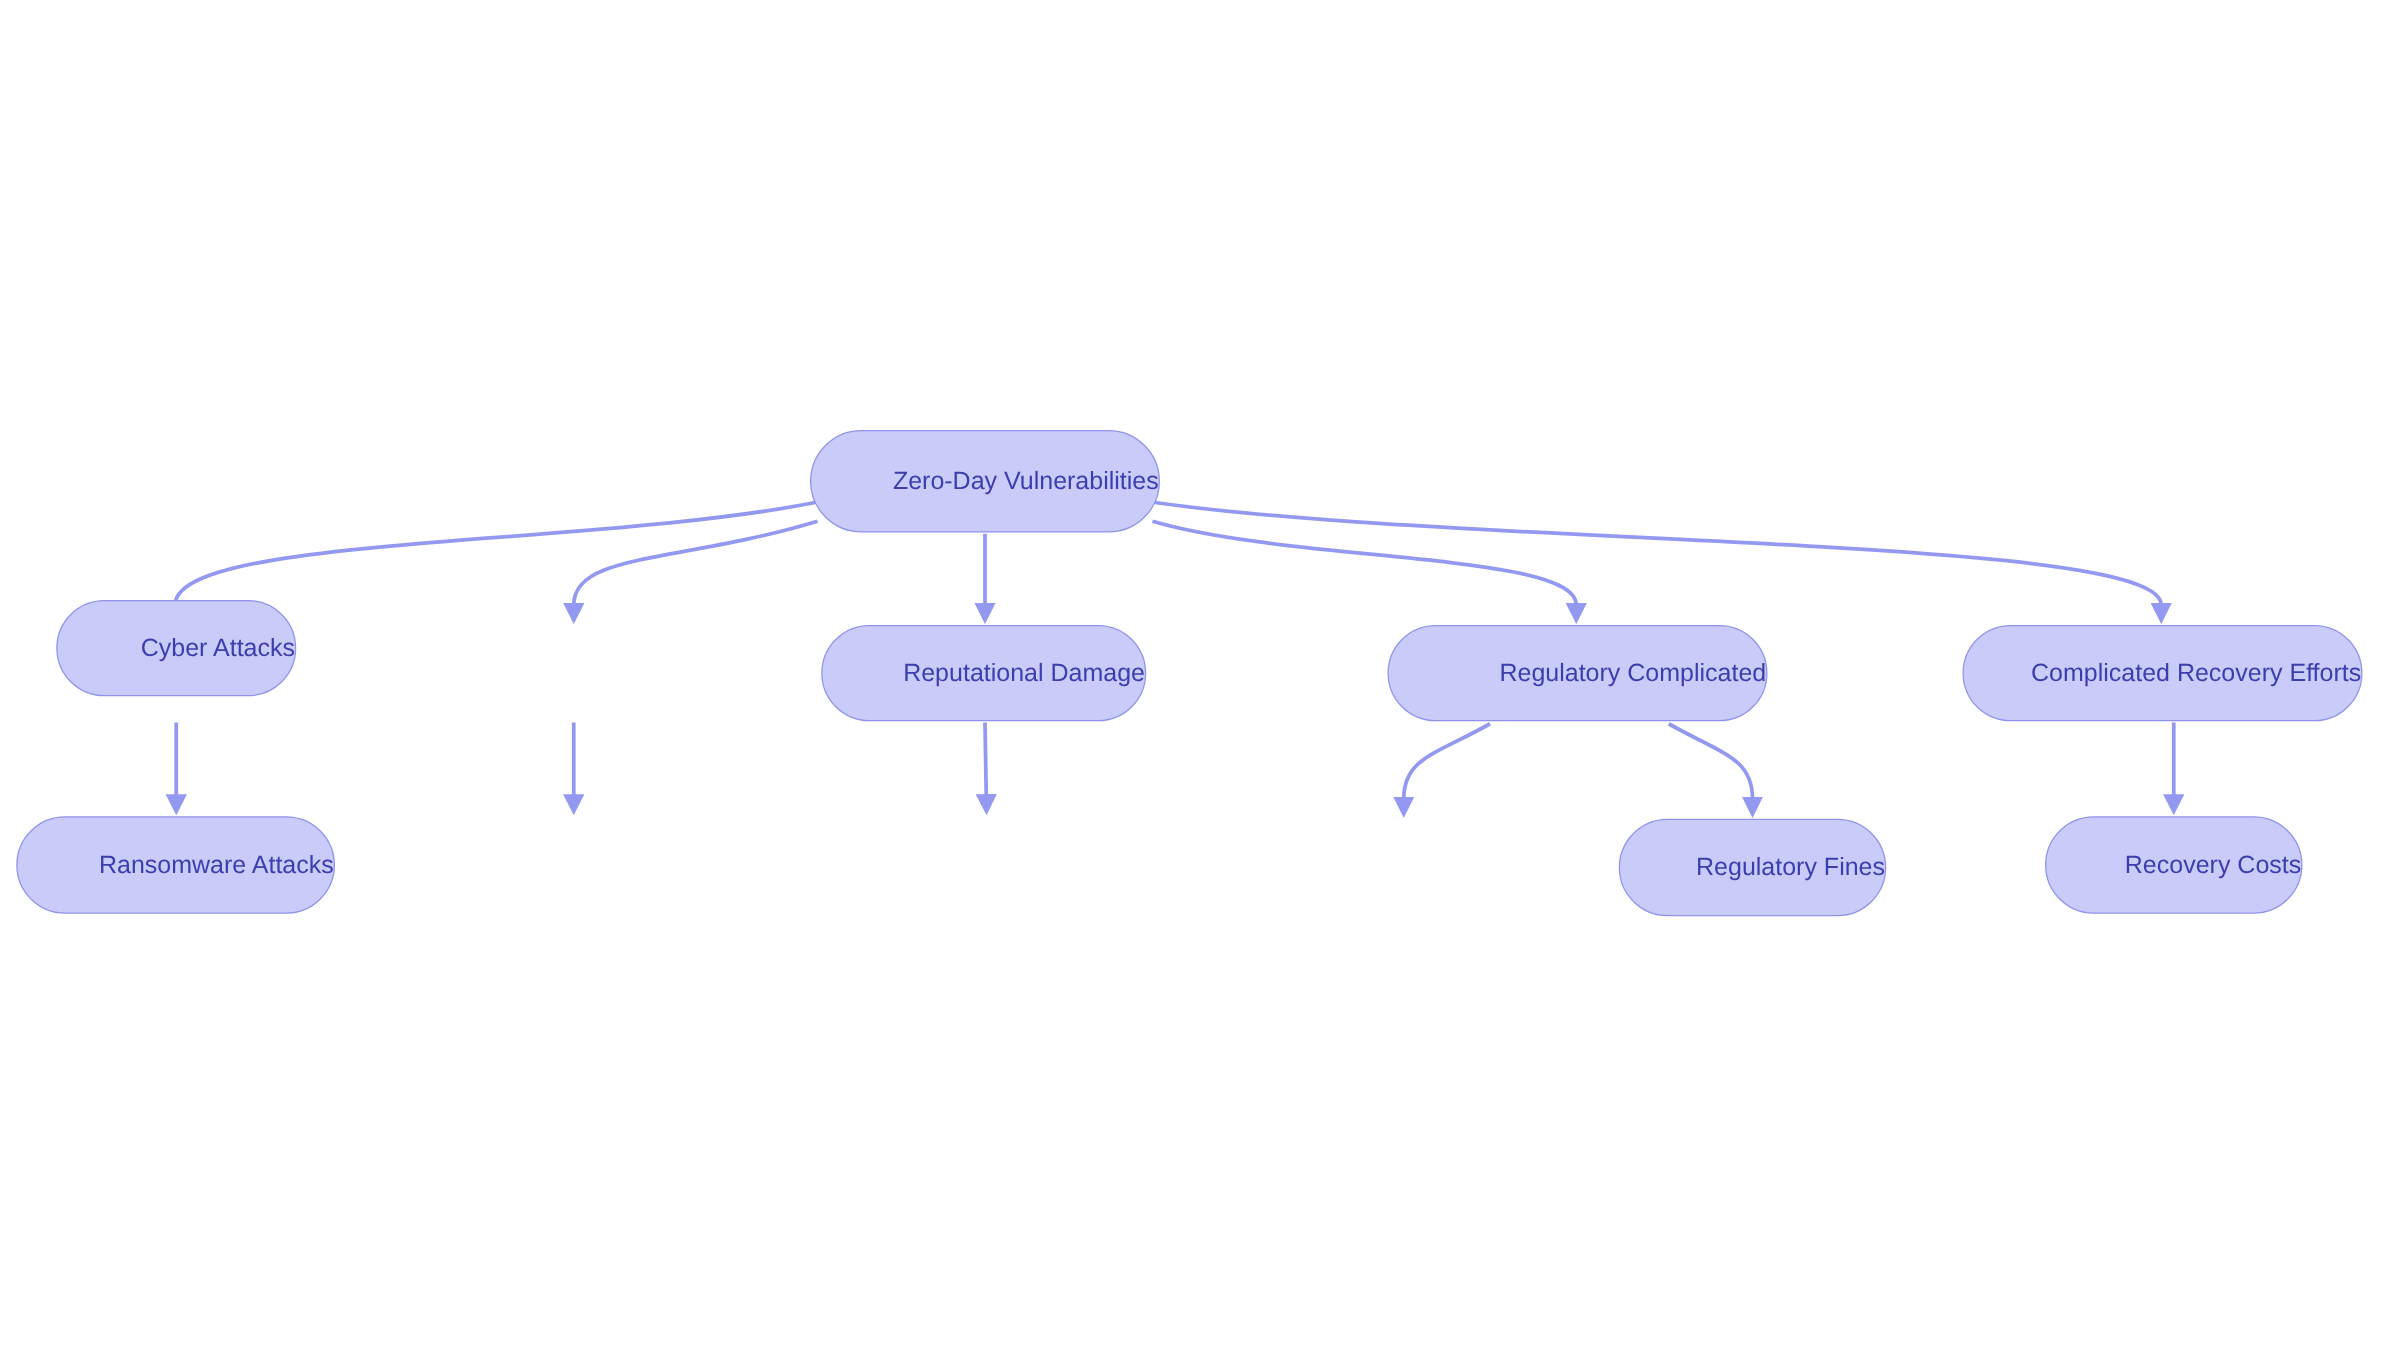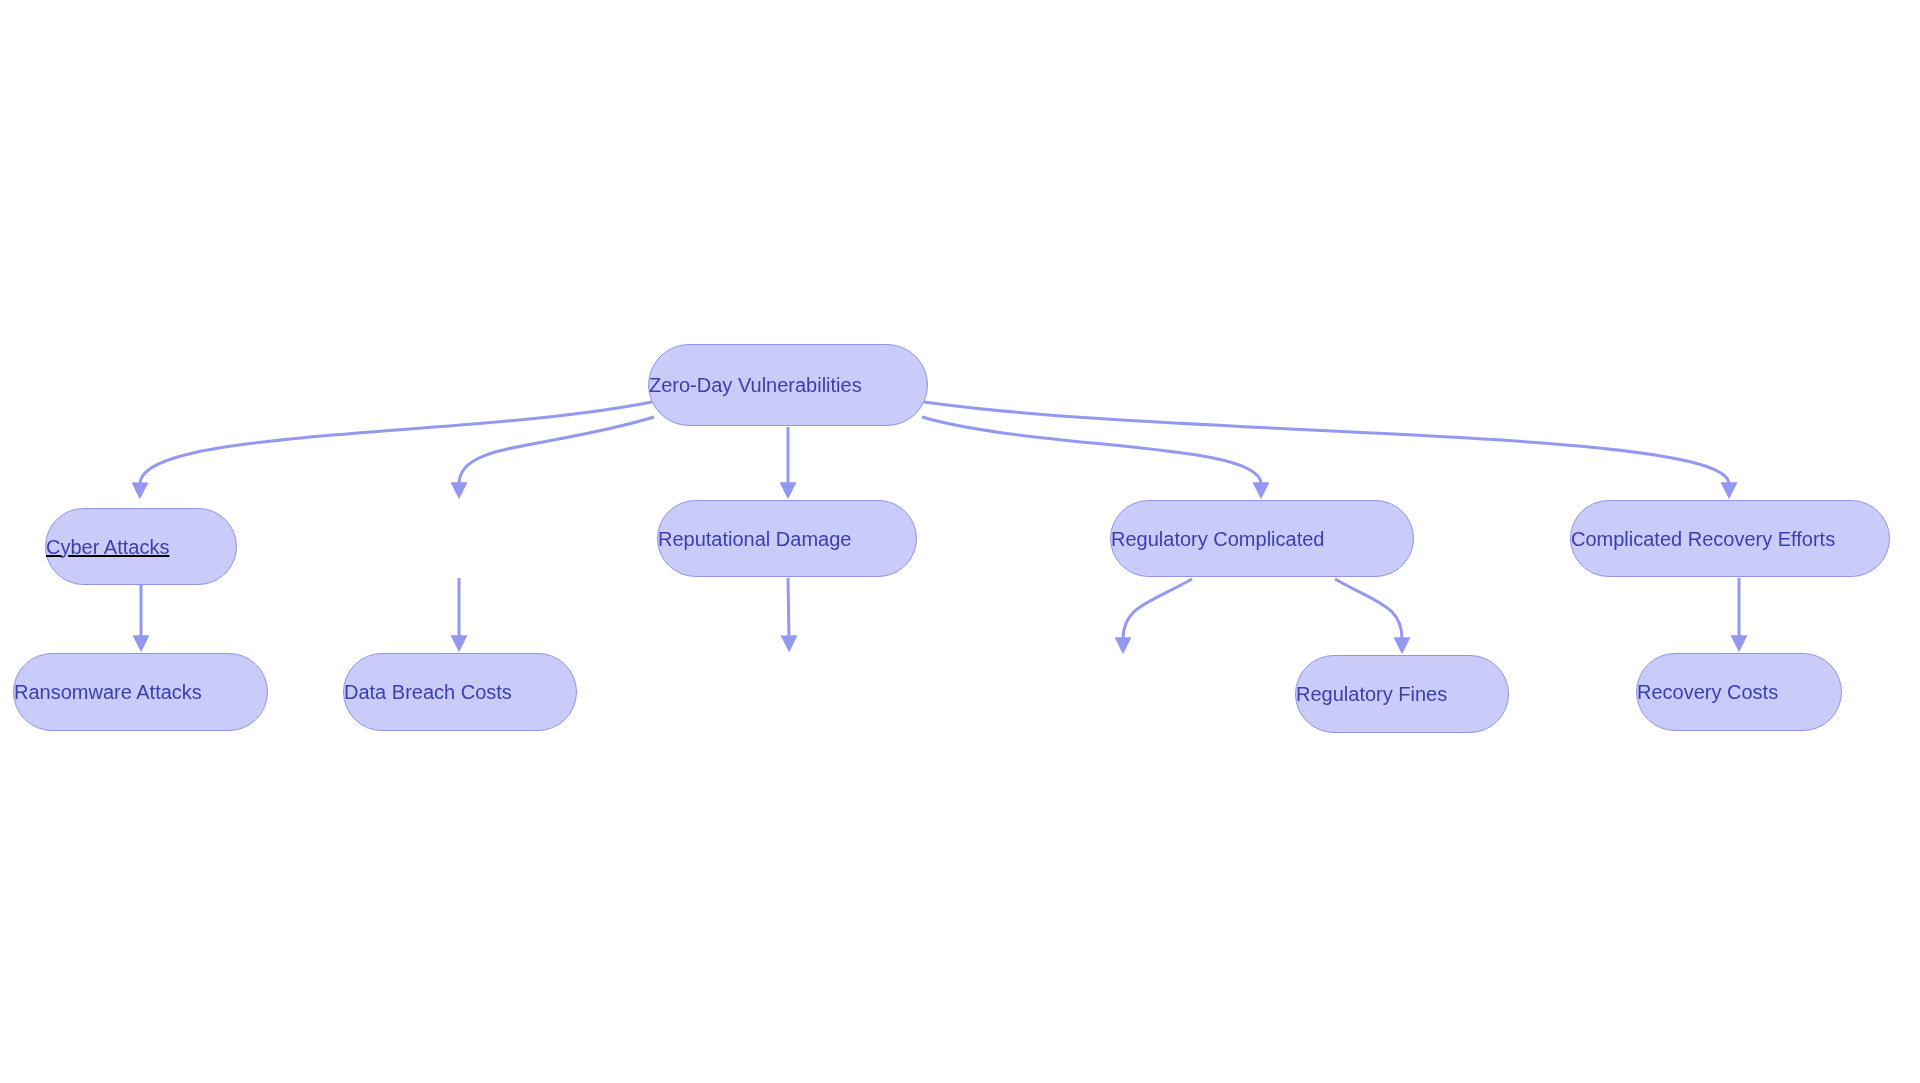--- a/index.html
+++ b/index.html
@@ -30,31 +30,31 @@
     fill: none;
   }
   .arrowhead-shape { fill: var(--edge); }
   .node {
     position: absolute;
     background: var(--node-fill);
     border: 1.5px solid var(--node-border);
     border-radius: 999px;
     display: flex;
     align-items: center;
-    justify-content: flex-start;
+    justify-content: flex-end;
     text-align: center;
   }
   .node-label {
     color: var(--text);
     font-size: 20px;
     line-height: 1.2;
     white-space: nowrap;
   }
   .n-root          { left: 648px;  top: 344px; width: 280px; height: 82px; }
-  .n-cyber         { left: 45px;   top: 508px; width: 192px; height: 77px; text-decoration: underline; }
+  .n-cyber         { left: 45px;   top: 480px; width: 192px; height: 77px; }
   .n-financial     { left: 354px;  top: 500px; width: 210px; height: 77px; }
   .n-reputational  { left: 657px;  top: 500px; width: 260px; height: 77px; }
   .n-regulatory    { left: 1110px; top: 500px; width: 304px; height: 77px; }
   .n-complicated   { left: 1570px; top: 500px; width: 320px; height: 77px; }
   .n-ransomware    { left: 13px;   top: 653px; width: 255px; height: 78px; }
   .n-databreach    { left: 343px;  top: 653px; width: 234px; height: 78px; }
   .n-customertrust { left: 648px;  top: 653px; width: 285px; height: 78px; }
   .n-legal         { left: 1023px; top: 655px; width: 200px; height: 78px; }
   .n-regfines      { left: 1295px; top: 655px; width: 214px; height: 78px; }
   .n-recovery      { left: 1636px; top: 653px; width: 206px; height: 78px; }
@@ -101,23 +101,20 @@
   </div>
 
   <div class="node n-complicated">
     <span class="node-label">Complicated Recovery Efforts</span>
   </div>
 
   <div class="node n-ransomware">
     <span class="node-label">Ransomware Attacks</span>
   </div>
 
-  <div class="node n-databreach">
-    <span class="node-label">Data Breach Costs</span>
-  </div>
 
 
 
   <div class="node n-regfines">
     <span class="node-label">Regulatory Fines</span>
   </div>
 
   <div class="node n-recovery">
     <span class="node-label">Recovery Costs</span>
   </div>

